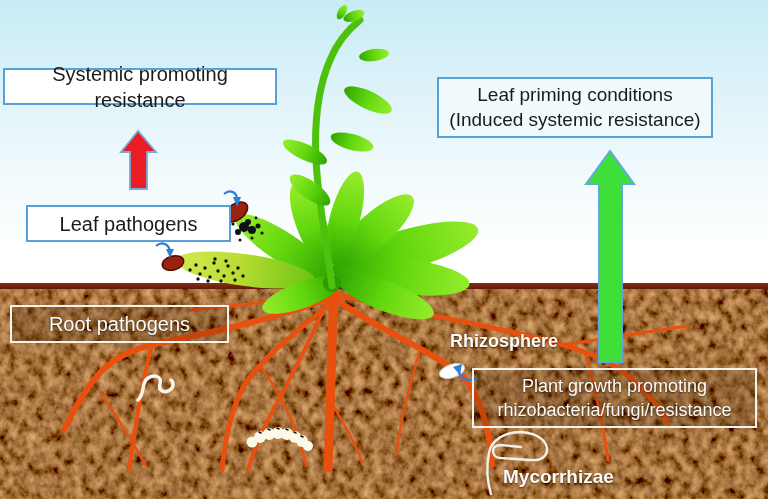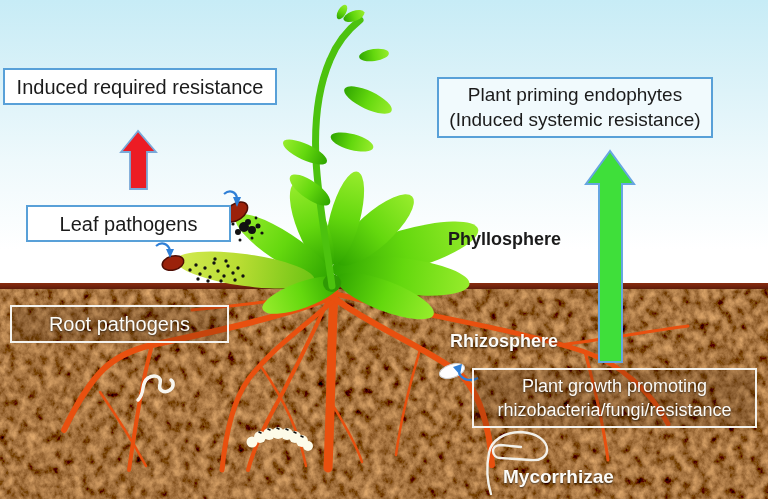--- a/index.html
+++ b/index.html
@@ -182,40 +182,39 @@
     <polygon points="453,367 462,364 460,375" fill="#2f7fd6"></polygon>
 
     <g fill="none" stroke="#f3f1ea" stroke-width="2.4" stroke-linecap="round">
       <path d="M489,453 C491,440 505,432 521,432 C537,433 548,441 547,451 C546,457 540,461 531,460 L500,458"></path>
       <path d="M500,458 C496,458 493,455 493,451 C493,447 497,445 501,445 L521,447"></path>
       <path d="M489,453 C486,468 487,481 491,494"></path>
     </g>
   </svg>
 
   <div class="abox" style="left:3px;top:68px;width:274px;height:37px;">
-    <span>Induced required resistance</span>
+    <span>Systemic promoting resistance</span>
   </div>
 
   <div class="abox" style="left:8px;top:205px;width:205px;height:37px;margin-left:18px;">
     <span>Leaf pathogens</span>
   </div>
 
   <div class="abox sky2" style="left:437px;top:77px;width:276px;height:61px;">
-    <span>Plant priming endophytes</span>
+    <span>Leaf priming conditions</span>
     <span>(Induced systemic resistance)</span>
   </div>
 
   <div class="wbox" style="left:10px;top:305px;width:219px;height:38px;font-size:20px;">
     <span>Root pathogens</span>
   </div>
 
   <div class="wbox" style="left:472px;top:368px;width:285px;height:60px;font-size:18px;line-height:1.35;">
     <span>Plant growth promoting</span>
     <span>rhizobacteria/fungi/resistance</span>
   </div>
 
-  <div class="lbl dark" style="left:448px;top:229px;font-size:18px;">Phyllosphere</div>
 
   <div class="lbl light" style="left:450px;top:331px;font-size:18px;">Rhizosphere</div>
 
   <div class="lbl light" style="left:503px;top:466px;font-size:19px;">Mycorrhizae</div>
 
 </div>
 
 </body></html>

